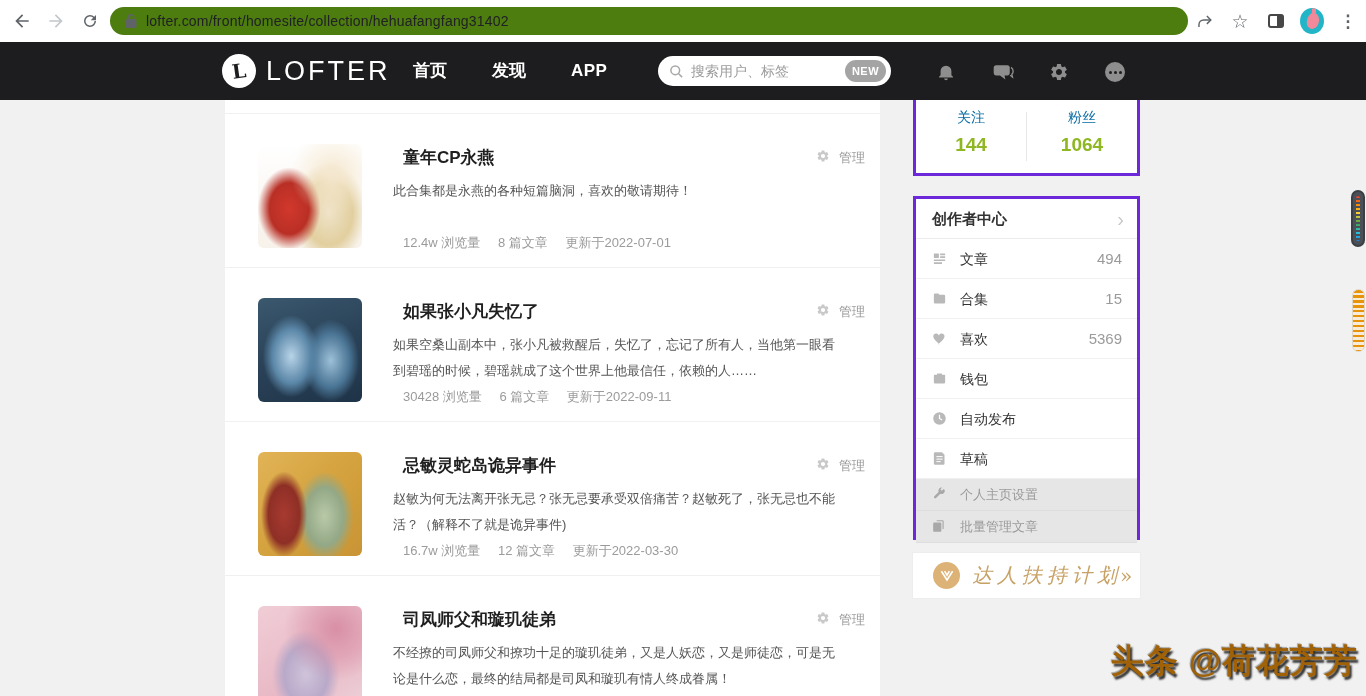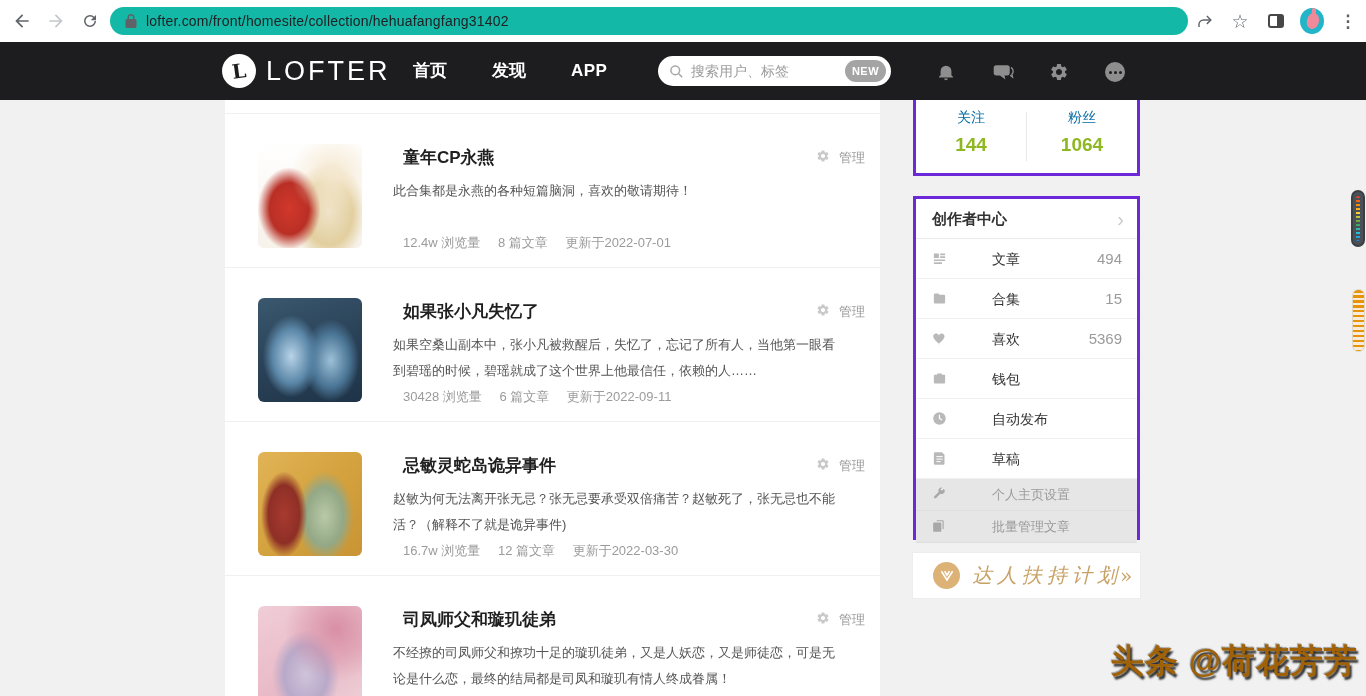--- a/index.html
+++ b/index.html
@@ -6,21 +6,21 @@
   html,body { background:#555; }
   body { font-family:"Liberation Sans", sans-serif; }
   .screen { position:relative; width:1366px; height:696px; overflow:hidden; background:#f0f1f0; margin:0 auto; }
 
   
   .chrome { position:absolute; left:0; top:0; width:1366px; height:42px; background:#ffffff; }
   .chrome .navbtn { position:absolute; top:9px; width:24px; height:24px; display:flex; align-items:center; justify-content:center; cursor:pointer; }
   .chrome .back { left:10px; }
   .chrome .fwd { left:44px; }
   .chrome .reload { left:78px; }
-  .omnibox { position:absolute; left:110px; top:7px; width:1078px; height:28px; background:#14b8a6; border-radius:14px; display:flex; align-items:center; }
+  .omnibox { position:absolute; left:110px; top:7px; width:1078px; height:28px; background:#4d7c0f; border-radius:14px; display:flex; align-items:center; }
   .omnibox .lock { margin-left:15px; display:flex; }
   .omnibox .url { margin-left:9px; font-size:14px; color:#202124; letter-spacing:.2px; }
   .chrome-right { position:absolute; right:6px; top:7px; height:28px; display:flex; align-items:center; gap:12px; }
   .chrome-right .cicon { width:24px; height:24px; display:flex; align-items:center; justify-content:center; cursor:pointer; }
   .star-glyph { font-size:19px; color:#5f6368; line-height:1; }
   .sidepanel-box { width:16px; height:14px; border:2px solid #474747; border-radius:3px; position:relative; }
   .sidepanel-box::after { content:""; position:absolute; right:0; top:0; width:5px; height:10px; background:#474747; }
   .avatar { width:26px; height:26px; border-radius:50%; background:#22b5c8; position:relative; overflow:hidden; }
   .avatar .bunny { position:absolute; left:7px; top:5px; width:12px; height:16px; background:#f08a9b; border-radius:45% 55% 50% 50%; transform:rotate(18deg); }
   .avatar .bunny::before { content:""; position:absolute; left:2px; top:-5px; width:4px; height:8px; background:#f08a9b; border-radius:2px; transform:rotate(-15deg); }
@@ -84,21 +84,21 @@
   .sb-stat-col { flex:1; text-align:center; padding-top:9px; cursor:pointer; }
   .sb-stat-label { font-size:14px; color:#0369a1; }
   .sb-stat-value { margin-top:7px; font-size:19px; font-weight:bold; color:#8fb722; }
   .sb-stats-divider { width:1px; background:#e8e8e8; margin:12px 0; }
   .sb-creator { top:196px; height:344px; }
   .sb-header { position:relative; height:40px; line-height:40px; border-bottom:1px solid #ececec; cursor:pointer; }
   .sb-header .sb-title { margin-left:16px; font-size:15px; font-weight:bold; color:#333; }
   .sb-header .chev { position:absolute; right:13px; top:0; font-size:20px; color:#c9c9c9; font-weight:normal; }
   .sb-row { position:relative; height:40px; border-bottom:1px solid #f0f0f0; cursor:pointer; }
   .sb-row .row-icon { position:absolute; left:16px; top:12px; display:flex; }
-  .sb-row .row-label { position:absolute; left:44px; top:0; line-height:40px; font-size:14px; color:#333;margin-left:32px; }
+  .sb-row .row-label { position:absolute; left:44px; top:0; line-height:40px; font-size:14px; color:#333; }
   .sb-row .row-value { position:absolute; right:15px; top:0; line-height:40px; font-size:15px; color:#9b9b9b; }
   .sb-row.gray { height:32px; background:#e6e6e6; border-bottom:1px solid #dedede; }
   .sb-row.gray .row-icon { top:8px; }
   .sb-row.gray .row-label { line-height:32px; font-size:13px; color:#9a9a9a; }
   .sb-banner { top:553px; height:45px; display:flex; align-items:center; cursor:pointer; border:none; box-shadow:0 0 0 1px #ededed; }
   .banner-circle { margin-left:20px; width:27px; height:27px; border-radius:50%; background:#dcb277; display:flex; align-items:center; justify-content:center; }
   .banner-text { margin-left:12px; font-size:20px; color:#c8a165; letter-spacing:5px; font-family:"DejaVu Serif", serif; font-style:italic; white-space:nowrap; }
   .banner-arrow { font-size:20px; color:#c8a165; margin-left:-2px; font-family:"DejaVu Serif", serif; }
 
   

